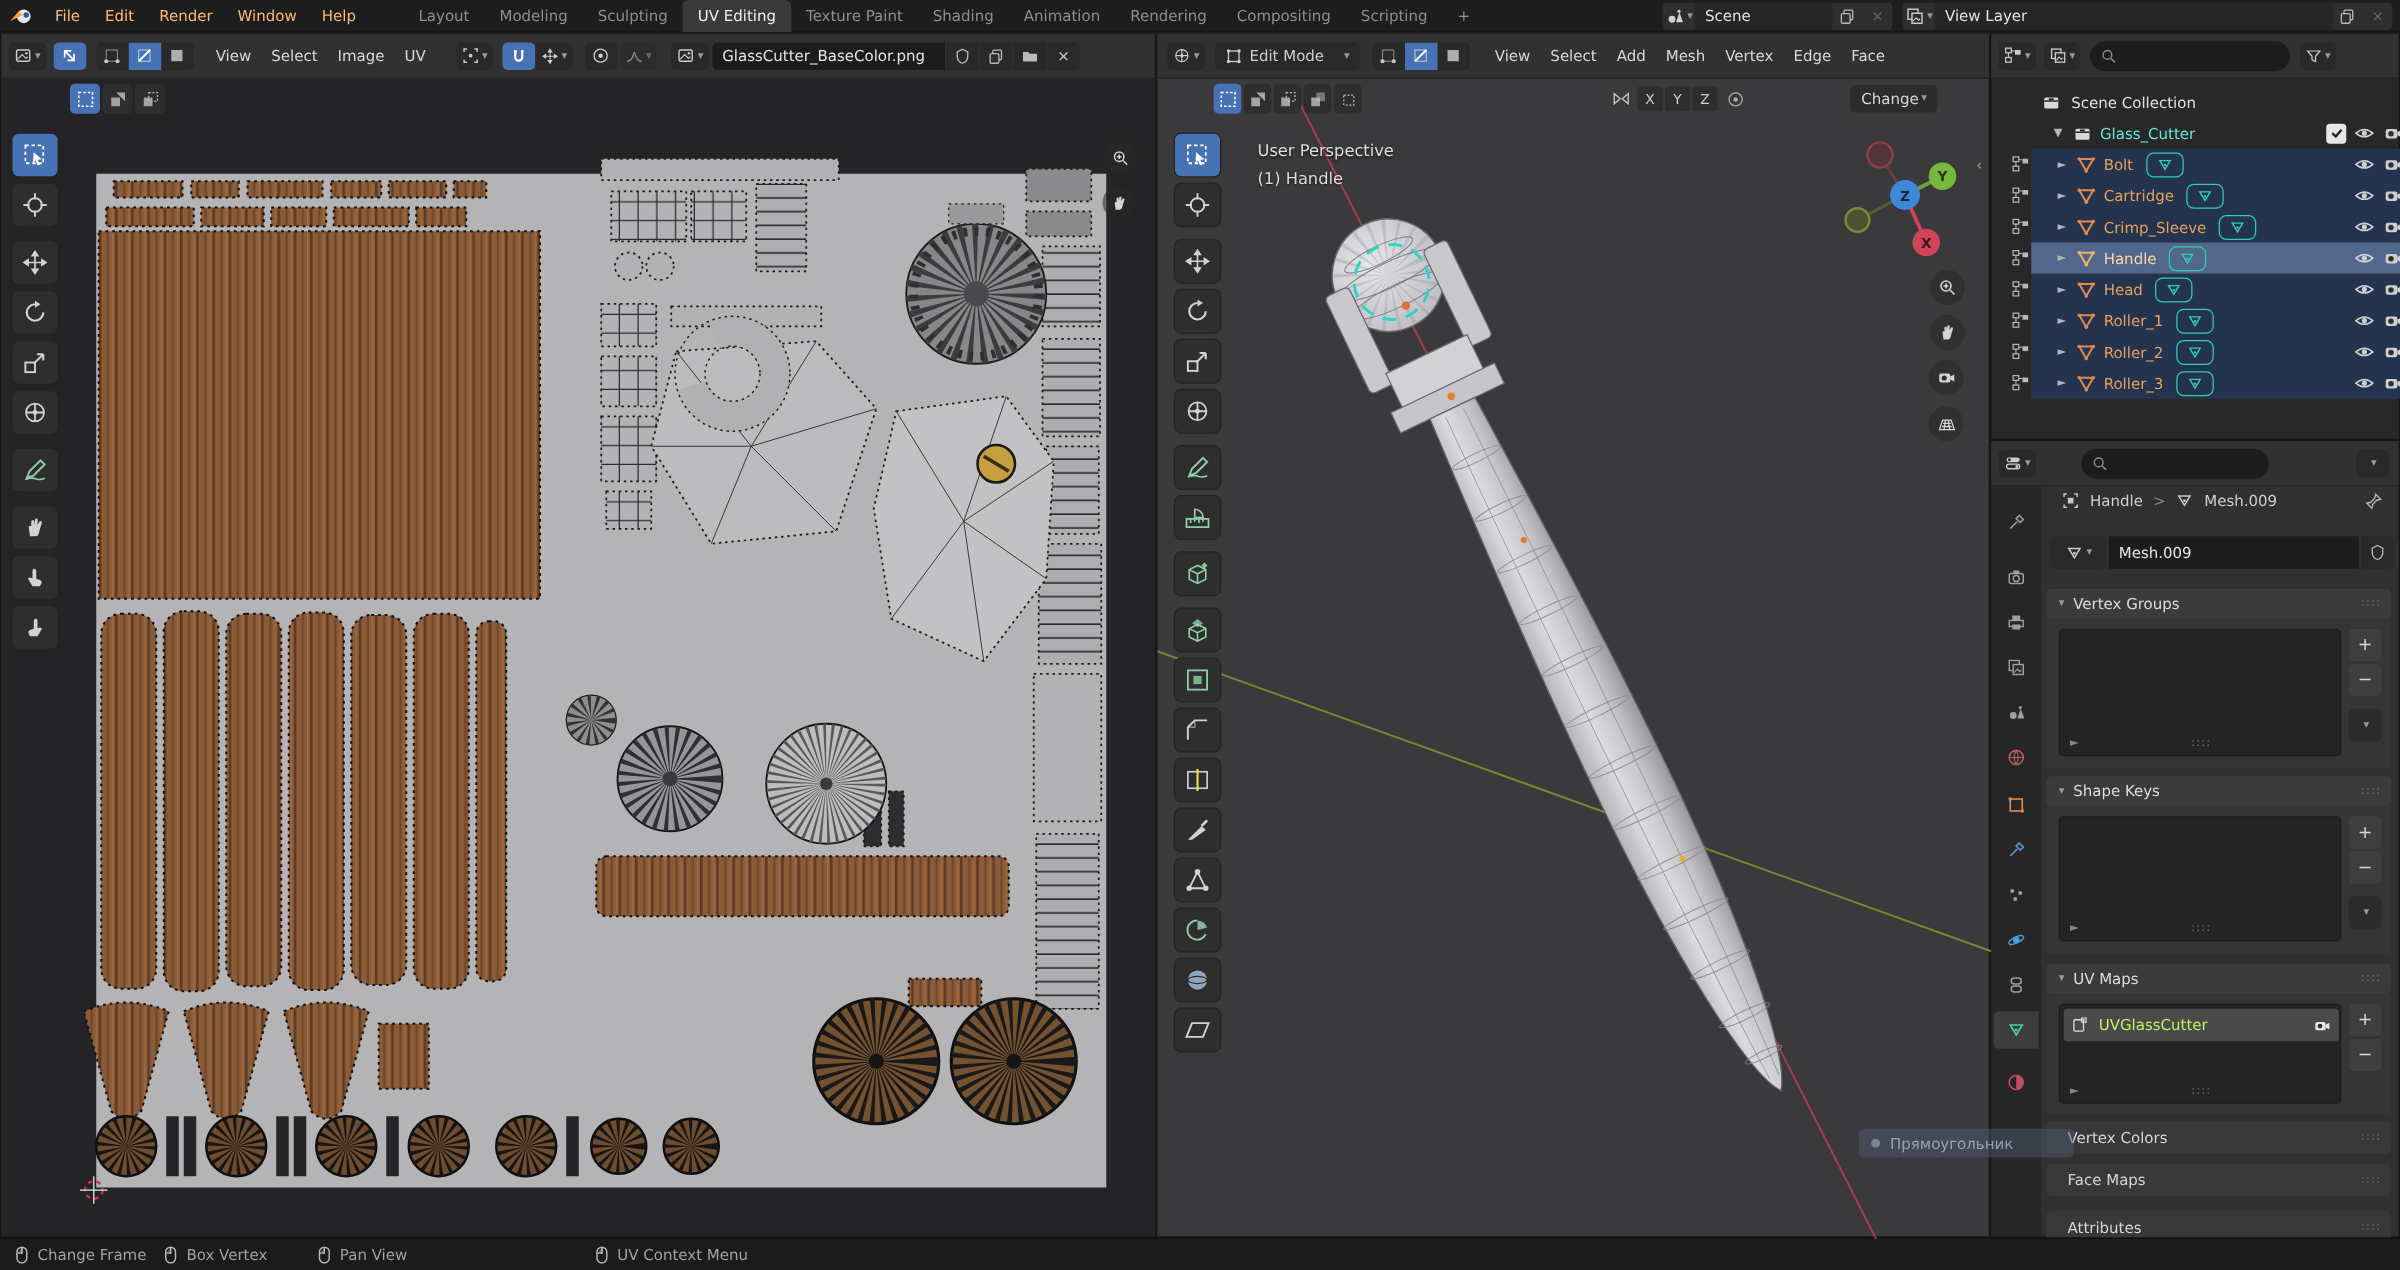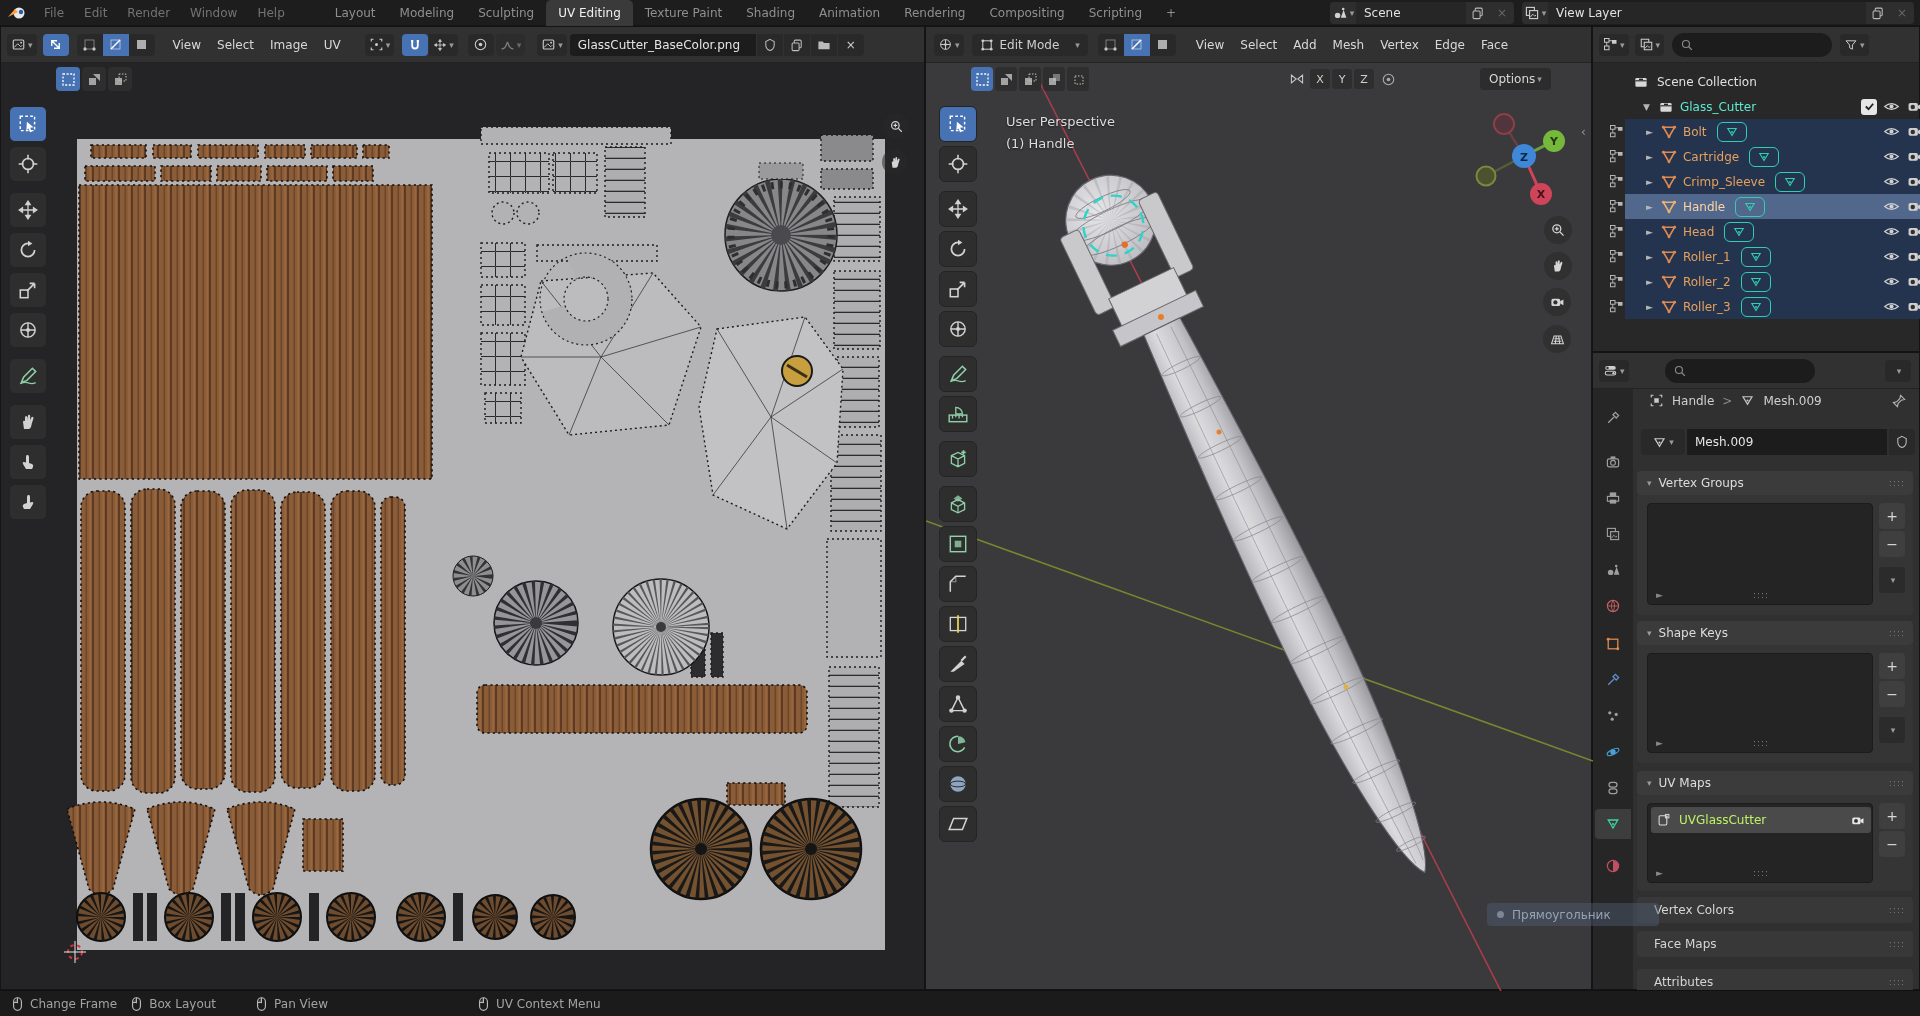--- a/index.html
+++ b/index.html
@@ -2,21 +2,21 @@
 <html><head>
 <meta charset="utf-8">
 <style>
 *{margin:0;padding:0;box-sizing:border-box;}
 html,body{background:#111;}
 #app{position:relative;width:1920px;height:1016px;overflow:hidden;background:#1d1d1d;font-family:"DejaVu Sans",sans-serif;font-size:12px;color:#cfcfcf;-webkit-user-select:none;}
 svg{display:block;}
 .abs{position:absolute;}
 
 #topbar{position:absolute;left:0;top:0;width:1920px;height:26px;background:#1d1d1d;display:flex;align-items:center;border-bottom:1px solid #141414;}
-.tmenu{padding:0 10px;color:#737373;line-height:26px;}
+.tmenu{padding:0 10px;color:#fdba74;line-height:26px;}
 .ttab{padding:0 12px;color:#8f8f8f;line-height:26px;}
 .ttab.active{background:#3a3a3a;color:#f0f0f0;border-radius:5px 5px 0 0;}
 .selgrp{position:absolute;top:2px;height:22px;display:flex;align-items:center;background:#262626;border-radius:4px;overflow:hidden;}
 .selgrp .selico{width:26px;height:22px;background:#2e2e2e;display:flex;align-items:center;justify-content:center;}
 .selgrp .selname{flex:1;padding:0 8px;color:#e2e2e2;}
 .selgrp .mini{width:24px;height:22px;display:flex;align-items:center;justify-content:center;color:#9a9a9a;background:#2e2e2e;}
 .chev{font-size:9px;color:#9a9a9a;margin-left:2px;}
 
 .editor{position:absolute;border:1px solid #141414;}
 .ed-header{position:absolute;left:0;top:0;right:0;height:36px;background:#313131;border-bottom:1px solid #232323;display:flex;align-items:center;z-index:6;}
@@ -718,21 +718,21 @@
         </span>
     <span class="axbtn">X</span>
     <span class="axbtn">Y</span>
     <span class="axbtn">Z</span>
     <span style="width:24px;display:flex;justify-content:center;opacity:.8">
           <svg width="15" height="15" color="#c8c8c8">
             <use href="#s-prop"></use>
           </svg>
         </span>
     <span class="optbtn" style="margin-left:78px">
-          <span>Options</span>
+          <span>Change</span>
           <span class="chev">▾</span>
         </span>
   </div>
 
   <svg class="abs" style="left:0;top:0;z-index:1" width="667" height="964" viewBox="0 0 667 964">
     <line x1="0" y1="494" x2="667" y2="734" stroke="#7f8f2d" stroke-width="1.6" opacity=".9"></line>
     <line x1="113" y1="54" x2="587" y2="988" stroke="#b33e4e" stroke-width="1.6" opacity=".9"></line>
     <g transform="translate(190,204) rotate(-25.7)">
       <circle cx="0" cy="-12" r="45" fill="url(#ball)" stroke="#66666c" stroke-width="1.2"></circle>
       <circle cx="0" cy="-12" r="22" fill="none" stroke="#a2a2a8" stroke-width="44" stroke-dasharray="1.5 5" opacity=".45"></circle>
@@ -1379,21 +1379,21 @@
   <span class="hint" style="margin-left:12px">
         <svg width="11" height="16" color="#b8b8b8">
           <use href="#s-mouse"></use>
         </svg>
         <span>Change Frame</span>
       </span>
   <span class="hint" style="margin-left:14px">
         <svg width="11" height="16" color="#b8b8b8">
           <use href="#s-mouse"></use>
         </svg>
-        <span>Box Layout</span>
+        <span>Box Vertex</span>
       </span>
   <span class="hint" style="margin-left:40px">
         <svg width="11" height="16" color="#b8b8b8">
           <use href="#s-mouse"></use>
         </svg>
         <span>Pan View</span>
       </span>
   <span class="hint" style="margin-left:150px">
         <svg width="11" height="16" color="#b8b8b8">
           <use href="#s-mouse"></use>

